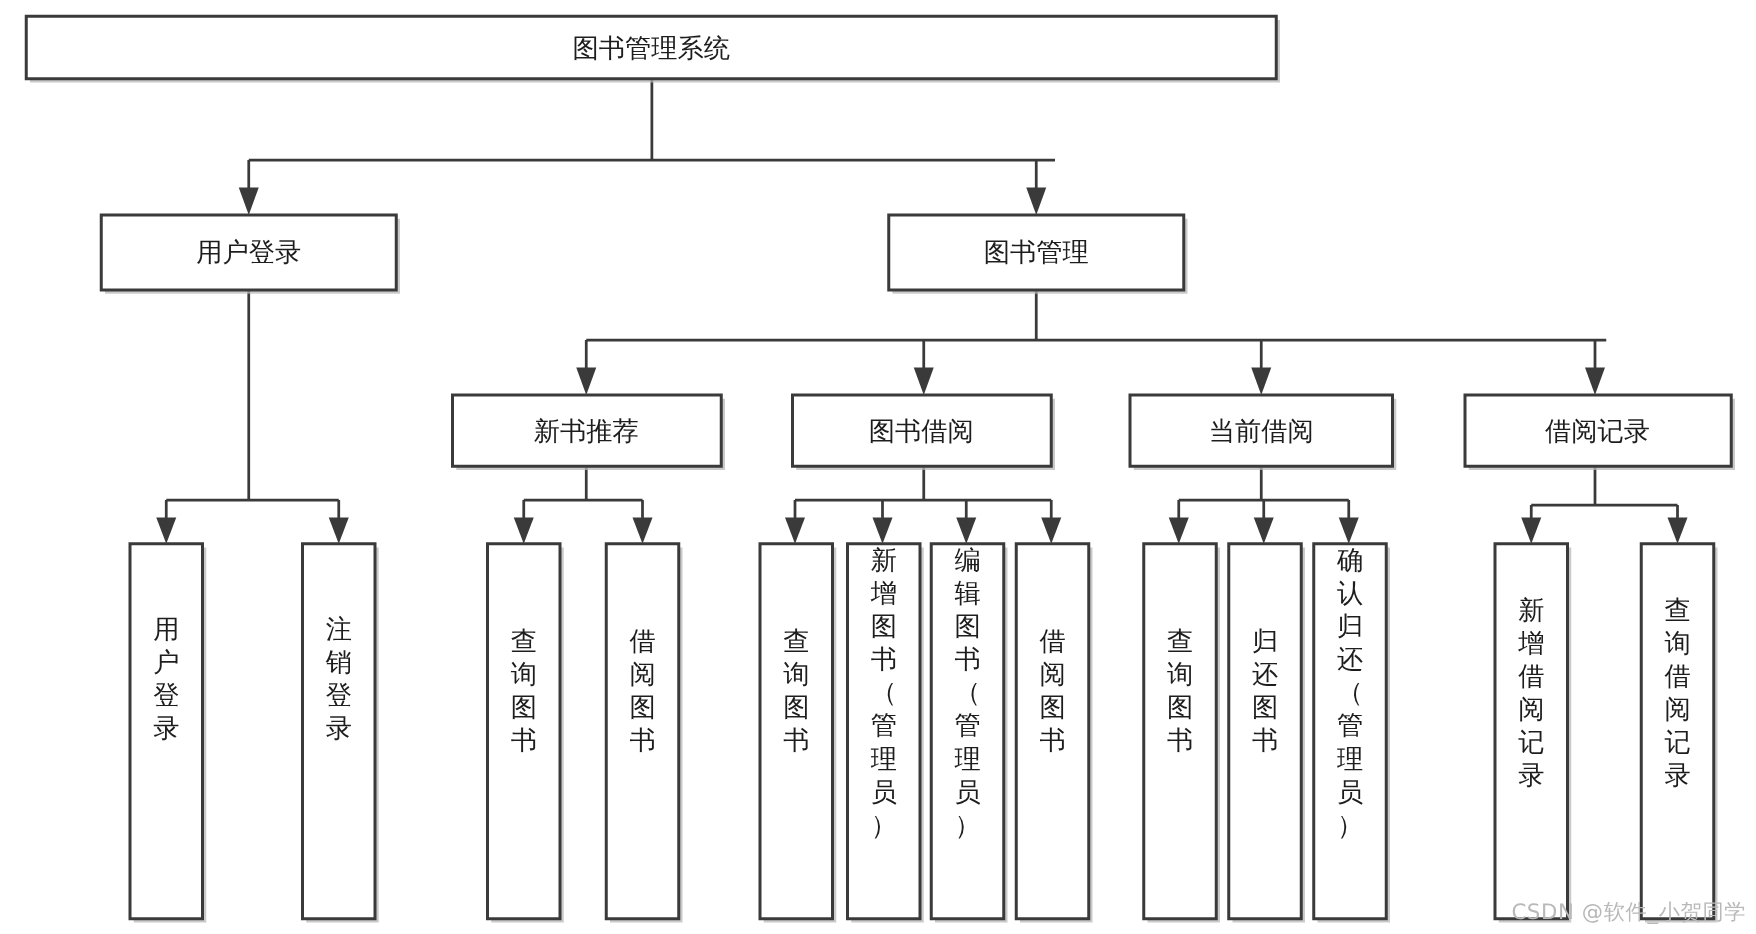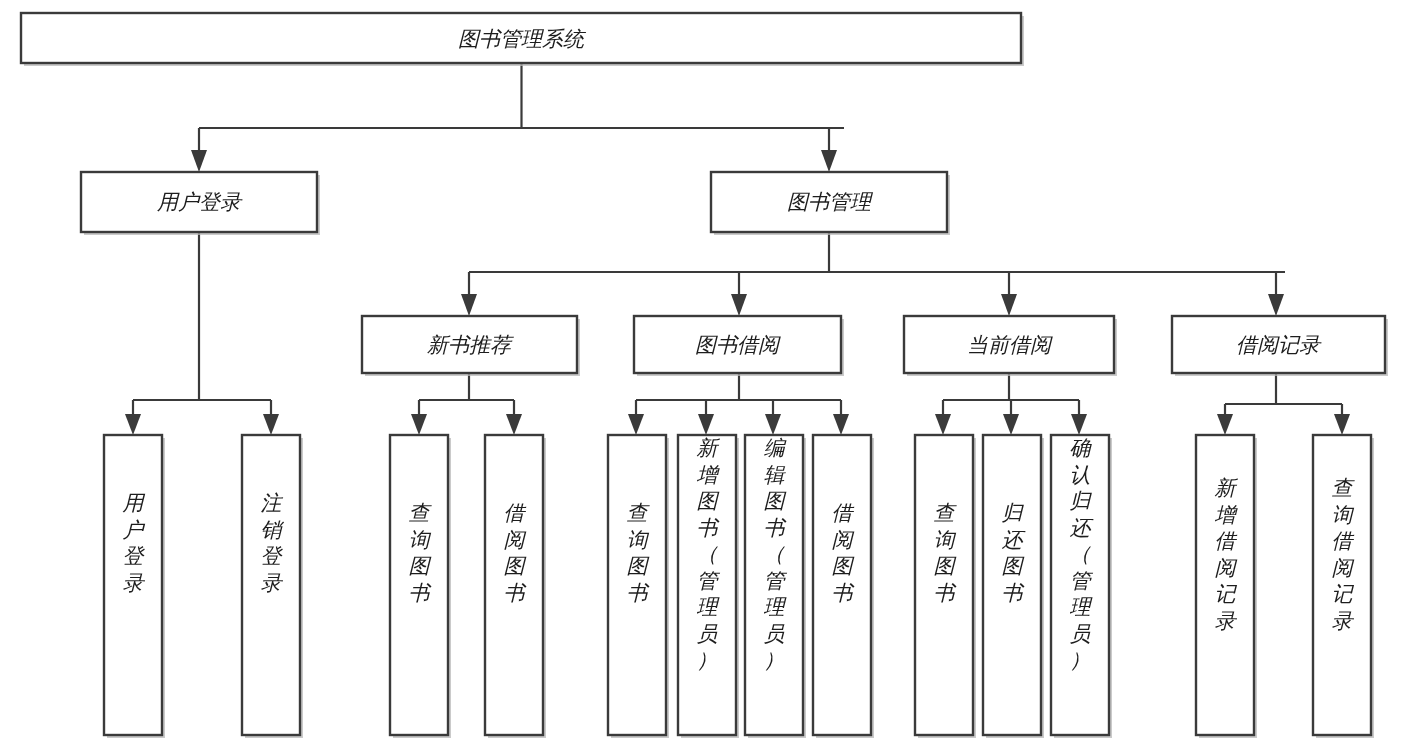--- a/index.html
+++ b/index.html
@@ -11,21 +11,20 @@
     width: 1405px;
     height: 747px;
     font-family: "DejaVu Sans", "Liberation Sans", sans-serif;
     overflow: hidden;
   }
   #diagram-root {
     position: relative;
     width: 1405px;
     height: 747px;
     background: #ffffff;
-    font-style: italic;
   }
   svg#flowchart {
     position: absolute;
     left: 0;
     top: 0;
     width: 1405px;
     height: 747px;
     display: block;
   }
   .node-box {
@@ -257,13 +256,14 @@
     </g>
 
     <g>
       <rect class="node-shadow" x="1316" y="438" width="58" height="300"></rect>
       <rect class="node-box" x="1313" y="435" width="58" height="300"></rect>
       <text class="node-label-v" x="1342" y="495"><tspan x="1342" dy="0">查</tspan><tspan x="1342" dy="26.5">询</tspan><tspan x="1342" dy="26.5">借</tspan><tspan x="1342" dy="26.5">阅</tspan><tspan x="1342" dy="26.5">记</tspan><tspan x="1342" dy="26.5">录</tspan></text>
     </g>
 
   </svg>
 
+  <div class="watermark">CSDN @软件_小贺同学</div>
 </div>
 
 </body></html>

